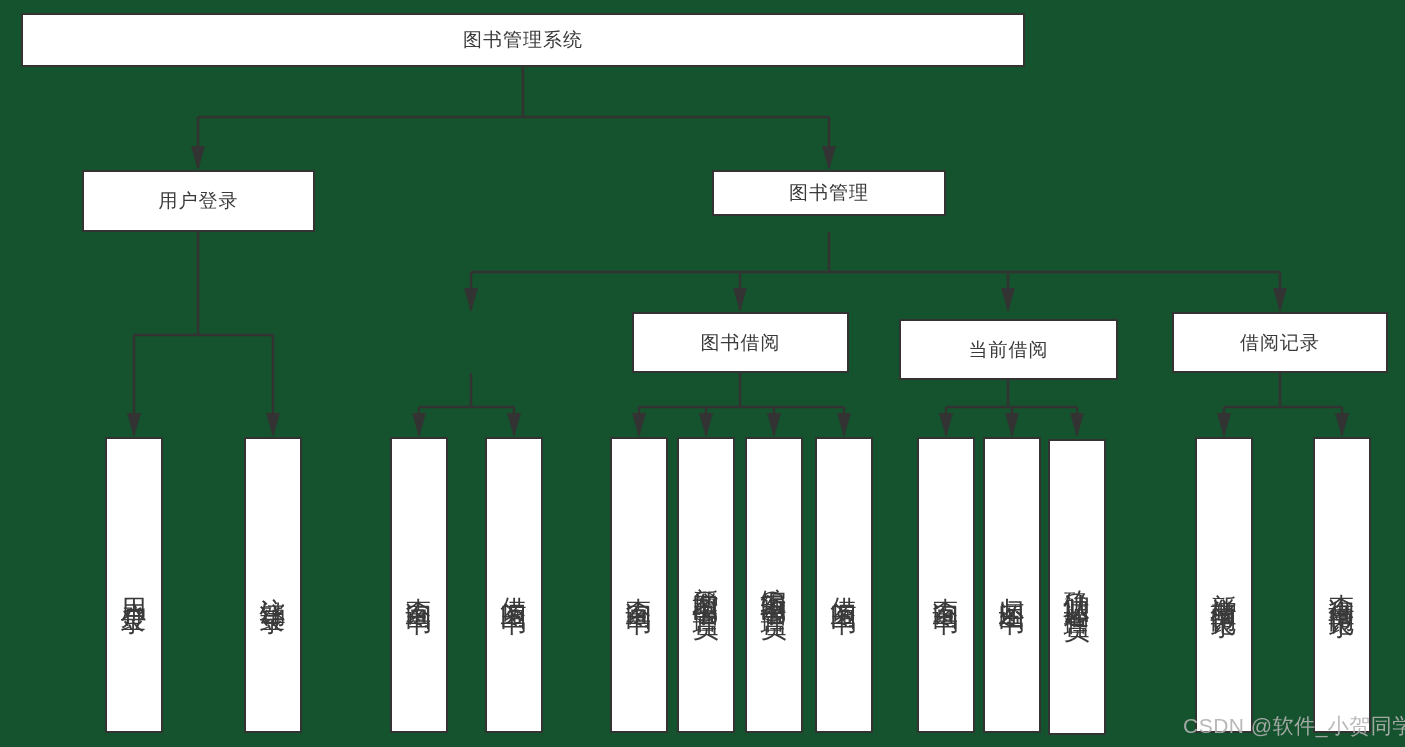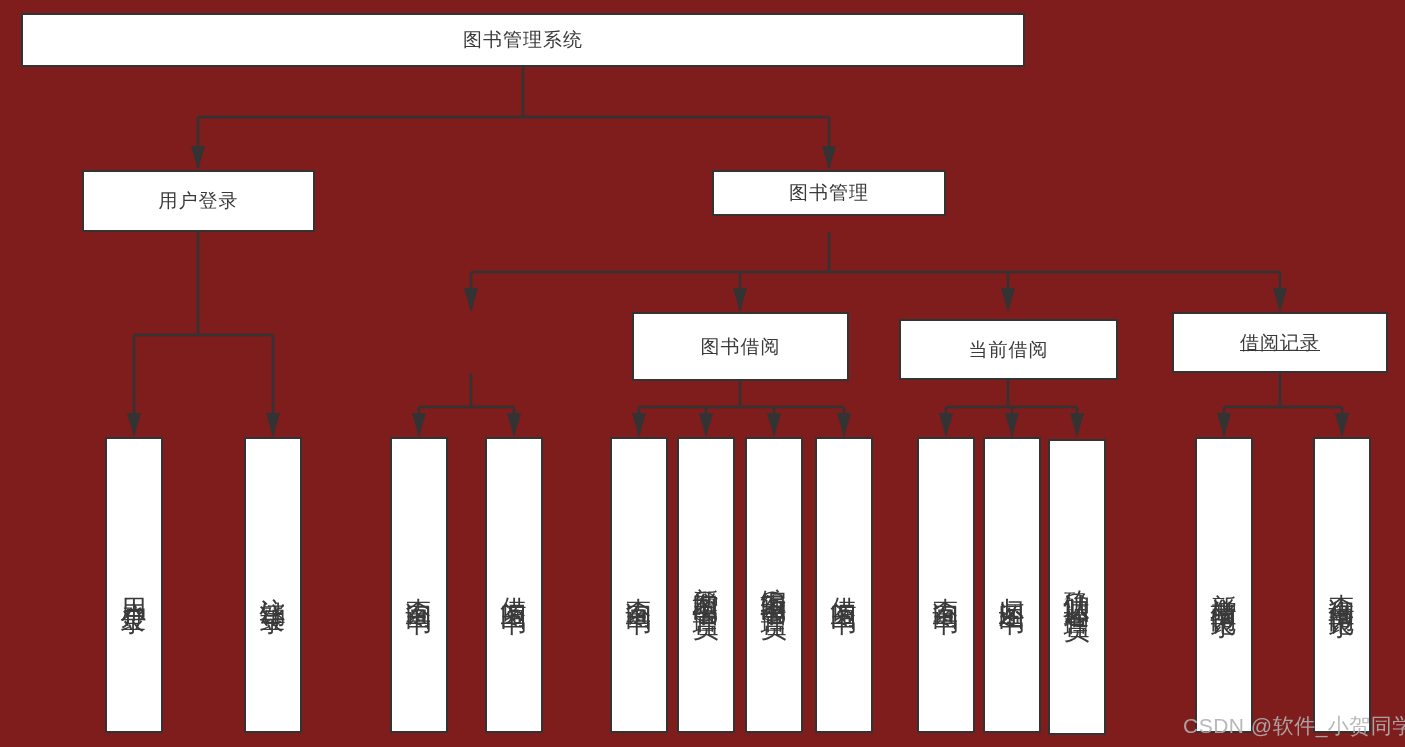--- a/index.html
+++ b/index.html
@@ -8,21 +8,21 @@
     background: #ffffff;
     width: 1405px;
     height: 747px;
     overflow: hidden;
     font-family: "Liberation Sans", "DejaVu Sans", sans-serif;
   }
   #stage {
     position: relative;
     width: 1405px;
     height: 747px;
-    background: #7f1d1d;
+    background: #14532d;
   }
   #connectors {
     position: absolute;
     left: 0;
     top: 0;
     width: 1405px;
     height: 747px;
   }
   .node {
     position: absolute;
@@ -102,27 +102,27 @@
     <span class="label">图书管理系统</span>
   </div>
 
   <div class="node h-node" style="left:82px; top:170px; width:233px; height:62px;">
     <span class="label">用户登录</span>
   </div>
   <div class="node h-node" style="left:712px; top:170px; width:234px; height:46px;">
     <span class="label">图书管理</span>
   </div>
 
-  <div class="node h-node" style="left:632px; top:312px; width:217px; height:69px;text-align:right;">
+  <div class="node h-node" style="left:632px; top:312px; width:217px; height:61px;text-align:right;">
     <span class="label">图书借阅</span>
   </div>
   <div class="node h-node" style="left:899px; top:312px; width:219px; height:61px;margin-top:7px;">
     <span class="label">当前借阅</span>
   </div>
-  <div class="node h-node" style="left:1172px; top:312px; width:216px; height:61px;text-decoration:underline;">
+  <div class="node h-node" style="left:1172px; top:312px; width:216px; height:61px;">
     <span class="label">借阅记录</span>
   </div>
 
   <div class="node v-node" style="left:105px; top:437px; width:58px; height:296px;">
     <span class="label">用户登录</span>
   </div>
   <div class="node v-node" style="left:244px; top:437px; width:58px; height:296px;">
     <span class="label">注销登录</span>
   </div>
 

